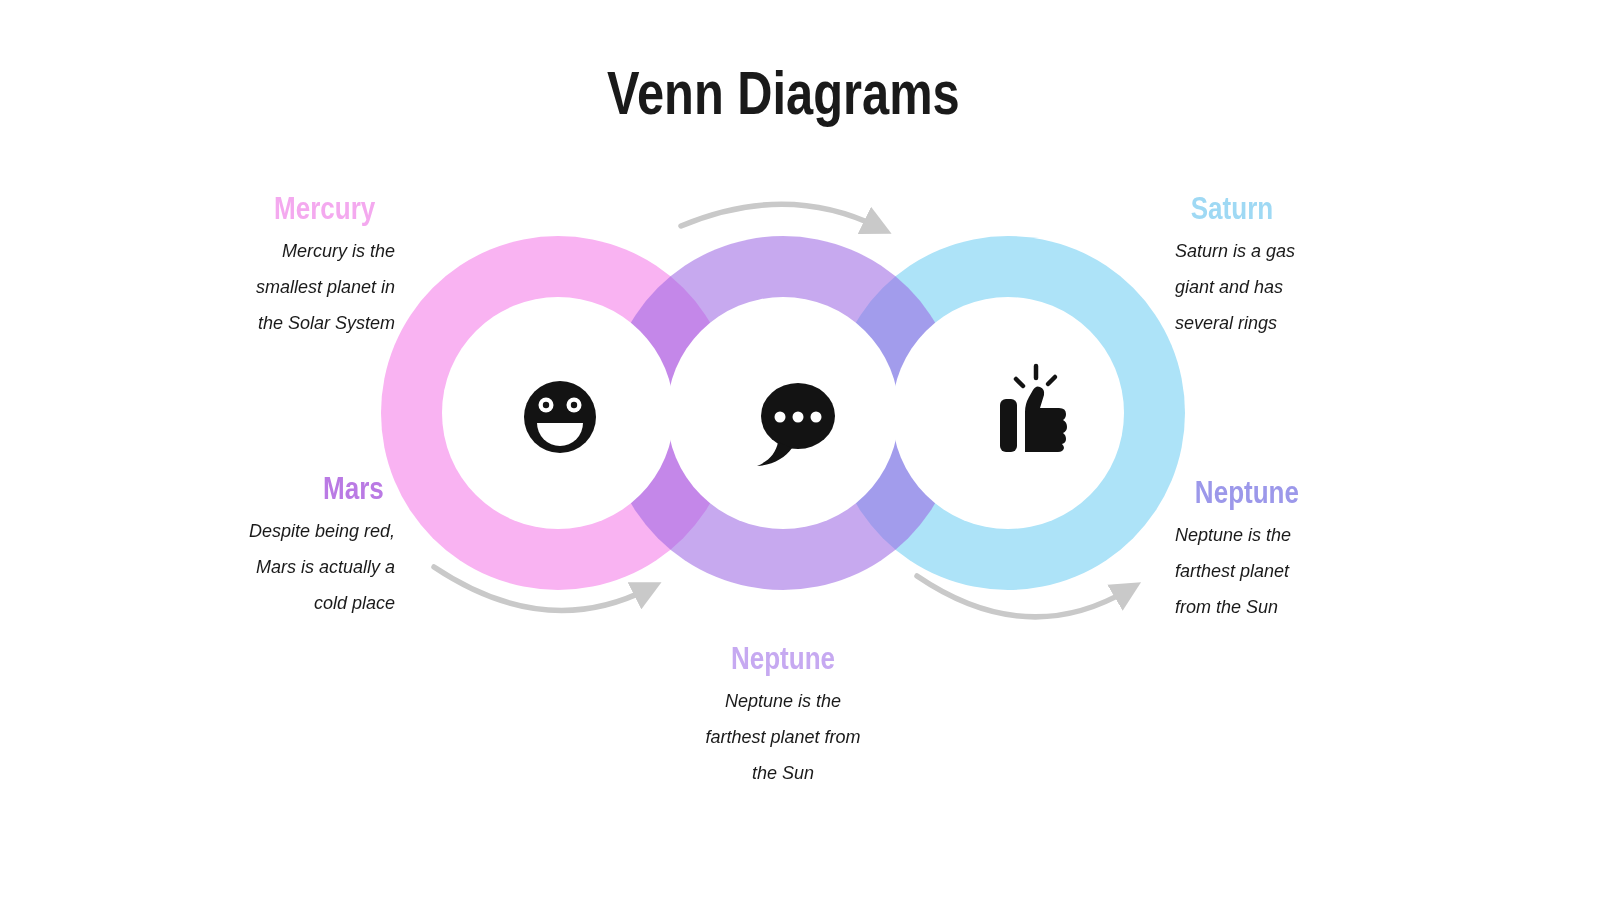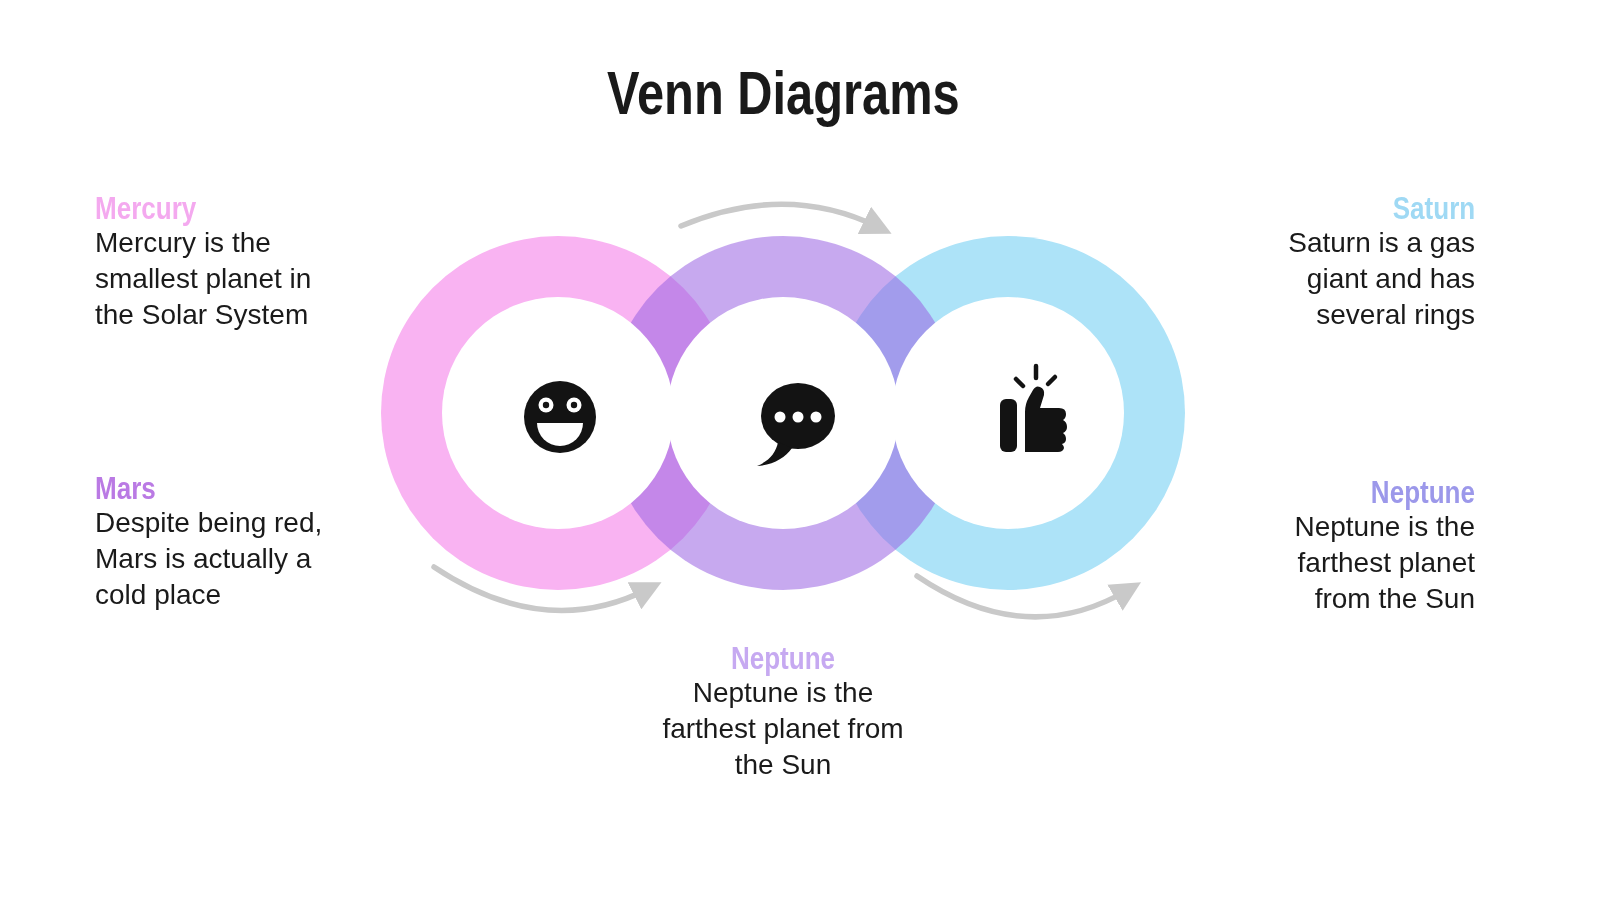--- a/index.html
+++ b/index.html
@@ -5,23 +5,23 @@
   html,body{margin:0;padding:0;background:#fff;}
   .slide{position:relative;width:1600px;height:844px;background:#ffffff;overflow:hidden;
          font-family:"Liberation Sans","DejaVu Sans",sans-serif;}
   .slide-title{position:absolute;top:58px;left:0;width:1566px;text-align:center;}
   .slide-title .t{display:inline-block;font-size:61px;font-weight:800;letter-spacing:0px;
                   transform:scaleX(0.80);transform-origin:center;white-space:nowrap;}
   .venn-svg{position:absolute;left:0;top:0;width:1600px;height:900px;}
   .label{position:absolute;}
   .label .lbl-heading{font-size:31px;font-weight:800;line-height:31px;display:inline-block;
                       transform:scaleX(0.84);white-space:nowrap;}
-  .label .lbl-body{font-size:28px;line-height:36px;color:#1a1a1a;white-space:pre-line;margin-top:1px;}
-  .label.left-al{text-align:left;}  .label.left-al .lbl-heading{transform-origin:left center;}
-  .label.right-al{text-align:right;} .label.right-al .lbl-heading{transform-origin:right center;}
+  .label .lbl-body{font-size:18px;line-height:36px;color:#1a1a1a;white-space:pre-line;margin-top:9px;font-style:italic;}
+  .label.left-al{text-align:right;}  .label.left-al .lbl-heading{transform-origin:left center;}
+  .label.right-al{text-align:left;} .label.right-al .lbl-heading{transform-origin:right center;}
   .label.center-al{text-align:center;} .label.center-al .lbl-heading{transform-origin:center center;}
   .pos-mercury{left:95px;top:193px;width:300px;}
   .pos-mars{left:95px;top:473px;width:300px;}
   .pos-saturn{right:125px;top:193px;width:300px;}
   .pos-neptune-right{right:125px;top:477px;width:300px;}
   .pos-neptune-bottom{left:633px;top:643px;width:300px;}
 </style>
 </head>
 <body>
 

